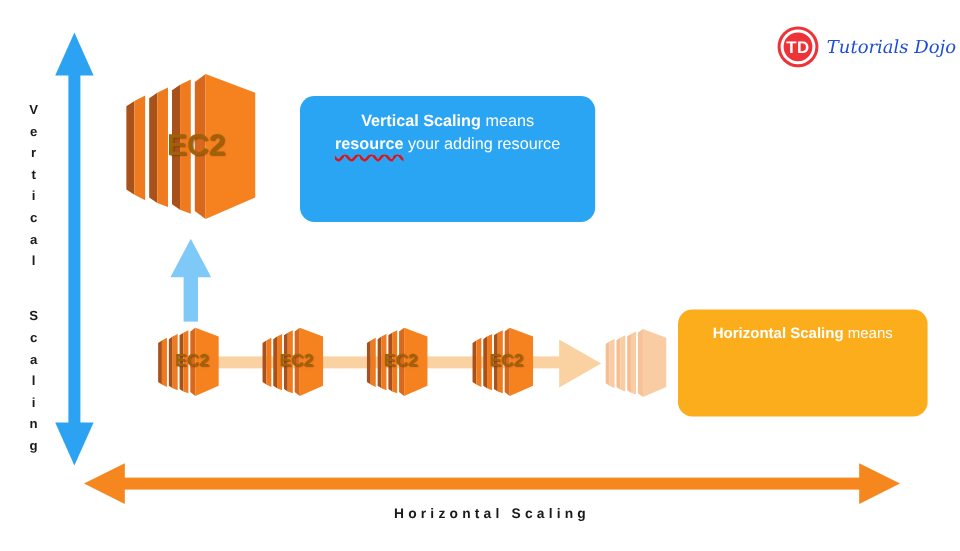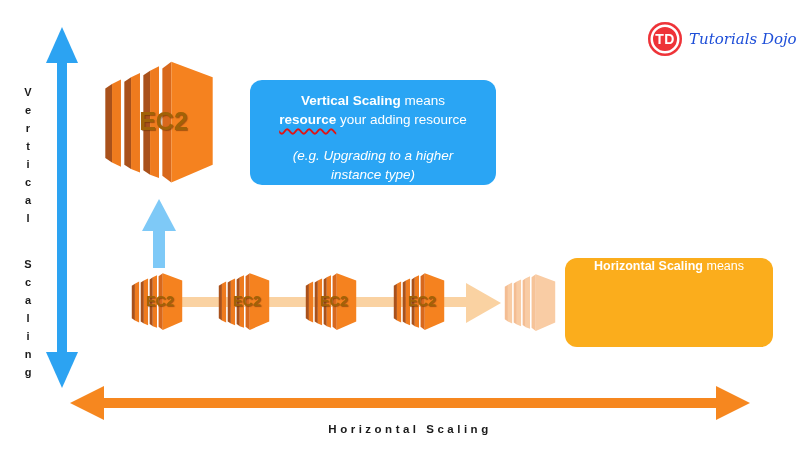--- a/index.html
+++ b/index.html
@@ -61,21 +61,21 @@
     position: absolute; border-radius: 12px; color: #ffffff;
     text-align: center;
   }
   .callout.blue {
     left: 250px; top: 80px; width: 246px; height: 105px;
     background: #2AA5F4; padding-top: 11px;
     font-size: 13.5px; line-height: 19px;
   }
   .callout.amber {
     left: 565px; top: 258px; width: 208px; height: 89px;
-    background: #FBAD1C; padding-top: 0;
+    background: #FBAD1C; padding-top: 12px;
     font-size: 12.5px; line-height: 17px;
   }
   .callout .b { font-weight: bold; }
   .callout .wavy-red {
     text-decoration-line: underline; text-decoration-style: wavy;
     text-decoration-color: #e01414; text-decoration-thickness: 2px;
     text-underline-offset: 4px;
   }
   .callout .wavy-green {
     text-decoration-line: underline; text-decoration-style: wavy;
@@ -149,24 +149,20 @@
   <div class="ec2-label small p2">EC2</div>
   <div class="ec2-label small p3">EC2</div>
   <div class="ec2-label small p4">EC2</div>
 
   <div class="v-axis-label">Vertical Scaling</div>
   <div class="h-axis-label">Horizontal Scaling</div>
 
   <div class="callout blue">
     <div><span class="b">Vertical Scaling</span><span> means</span></div>
     <div><span class="b wavy-red">resource</span><span> your adding resource</span></div>
-    <div class="example">
-      <div>(e.g. Upgrading to a higher</div>
-      <div>instance type)</div>
-    </div>
   </div>
 
   <div class="callout amber">
     <div><span class="b">Horizontal Scaling</span><span> means</span></div>
   </div>
 
   <div class="logo">
     <div class="logo-circle">TD</div>
     <div class="logo-text">Tutorials Dojo</div>
   </div>

